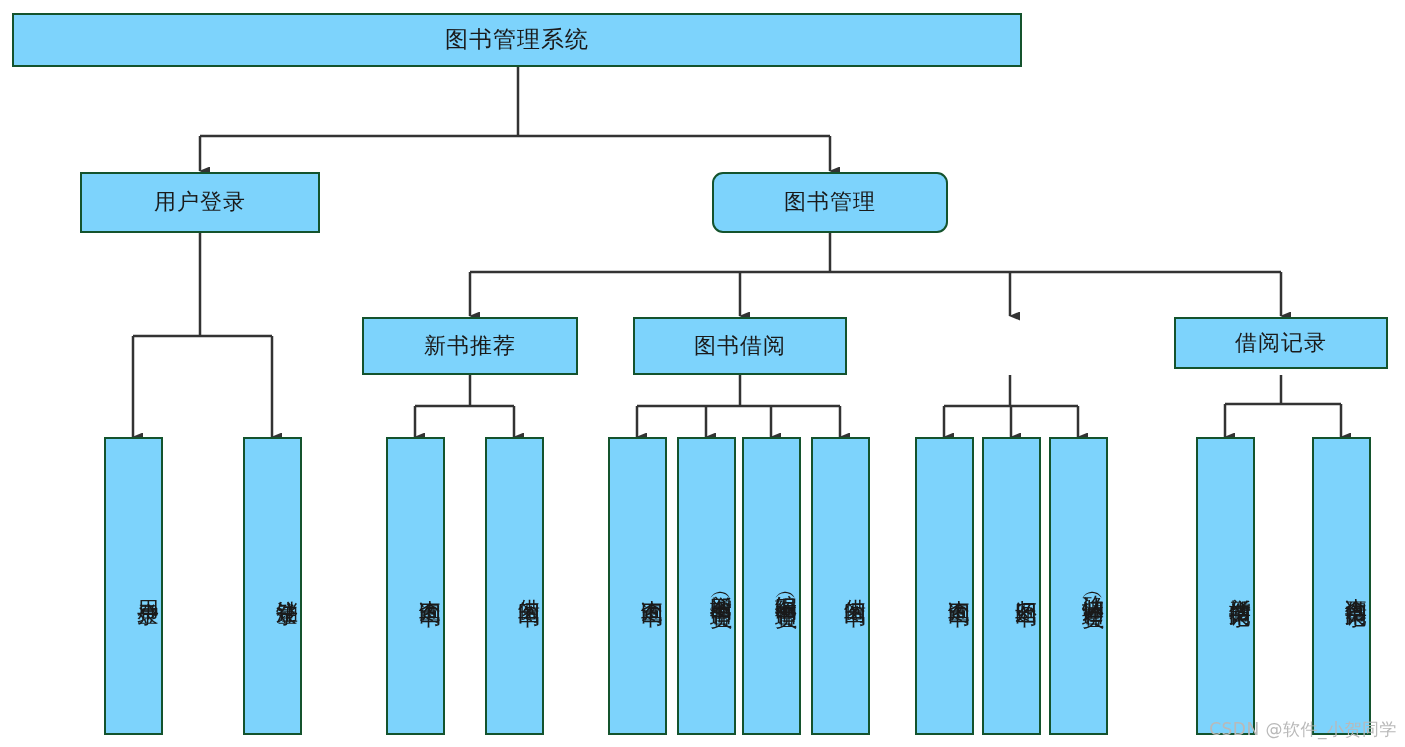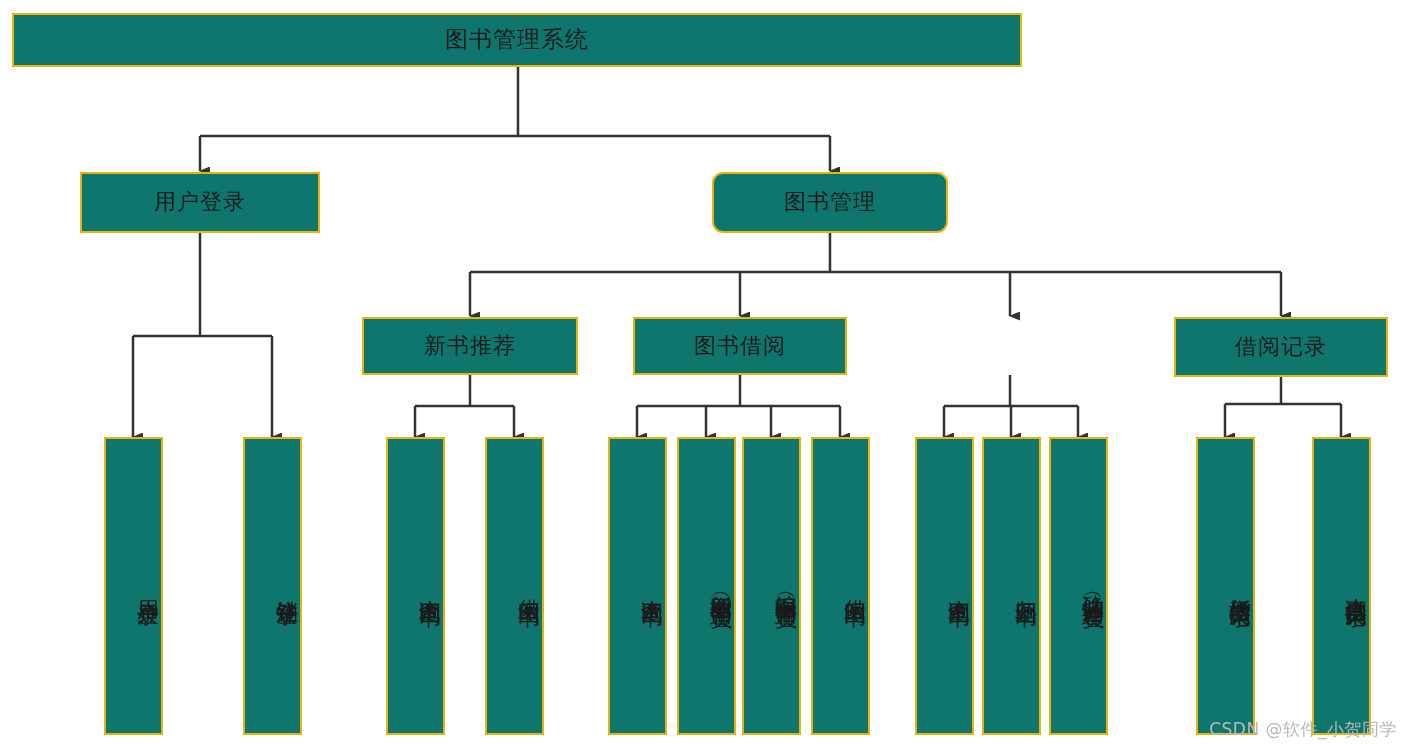--- a/index.html
+++ b/index.html
@@ -21,22 +21,22 @@
   #diagram-svg {
     position: absolute;
     left: 0;
     top: 0;
     width: 1405px;
     height: 747px;
   }
   .node {
     position: absolute;
     box-sizing: border-box;
-    border: 2px solid #eab308;
-    background: #0f766e;
+    border: 2px solid #14532d;
+    background: #7dd3fc;
     display: flex;
     align-items: center;
     justify-content: center;
     color: #1a1a1a;
   }
   .node.horizontal {
     font-size: 22px;
     line-height: 1.2;
     letter-spacing: 1px;
     white-space: nowrap;
@@ -125,21 +125,21 @@
     </g>
   </svg>
 
   <div class="node horizontal root" style="left:12px; top:13px; width:1010px; height:54px;">图书管理系统</div>
 
   <div class="node horizontal" style="left:80px; top:172px; width:240px; height:61px;">用户登录</div>
   <div class="node horizontal" style="left:712px; top:172px; width:236px; height:61px;border-radius:11px;">图书管理</div>
 
   <div class="node horizontal" style="left:633px; top:317px; width:214px; height:58px;">图书借阅</div>
   <div class="node horizontal" style="left:362px; top:317px; width:216px; height:58px;">新书推荐</div>
-  <div class="node horizontal" style="left:1174px; top:317px; width:214px; height:60px;">借阅记录</div>
+  <div class="node horizontal" style="left:1174px; top:317px; width:214px; height:52px;">借阅记录</div>
 
   <div class="node vertical" style="left:104px; top:437px; width:59px; height:298px;">用户登录</div>
   <div class="node vertical" style="left:243px; top:437px; width:59px; height:298px;">注销登录</div>
 
   <div class="node vertical" style="left:386px; top:437px; width:59px; height:298px;">查询图书</div>
   <div class="node vertical" style="left:485px; top:437px; width:59px; height:298px;">借阅图书</div>
 
   <div class="node vertical" style="left:608px; top:437px; width:59px; height:298px;">查询图书</div>
   <div class="node vertical" style="left:677px; top:437px; width:59px; height:298px;">新增图书（管理员）</div>
   <div class="node vertical" style="left:742px; top:437px; width:59px; height:298px;">编辑图书（管理员）</div>

